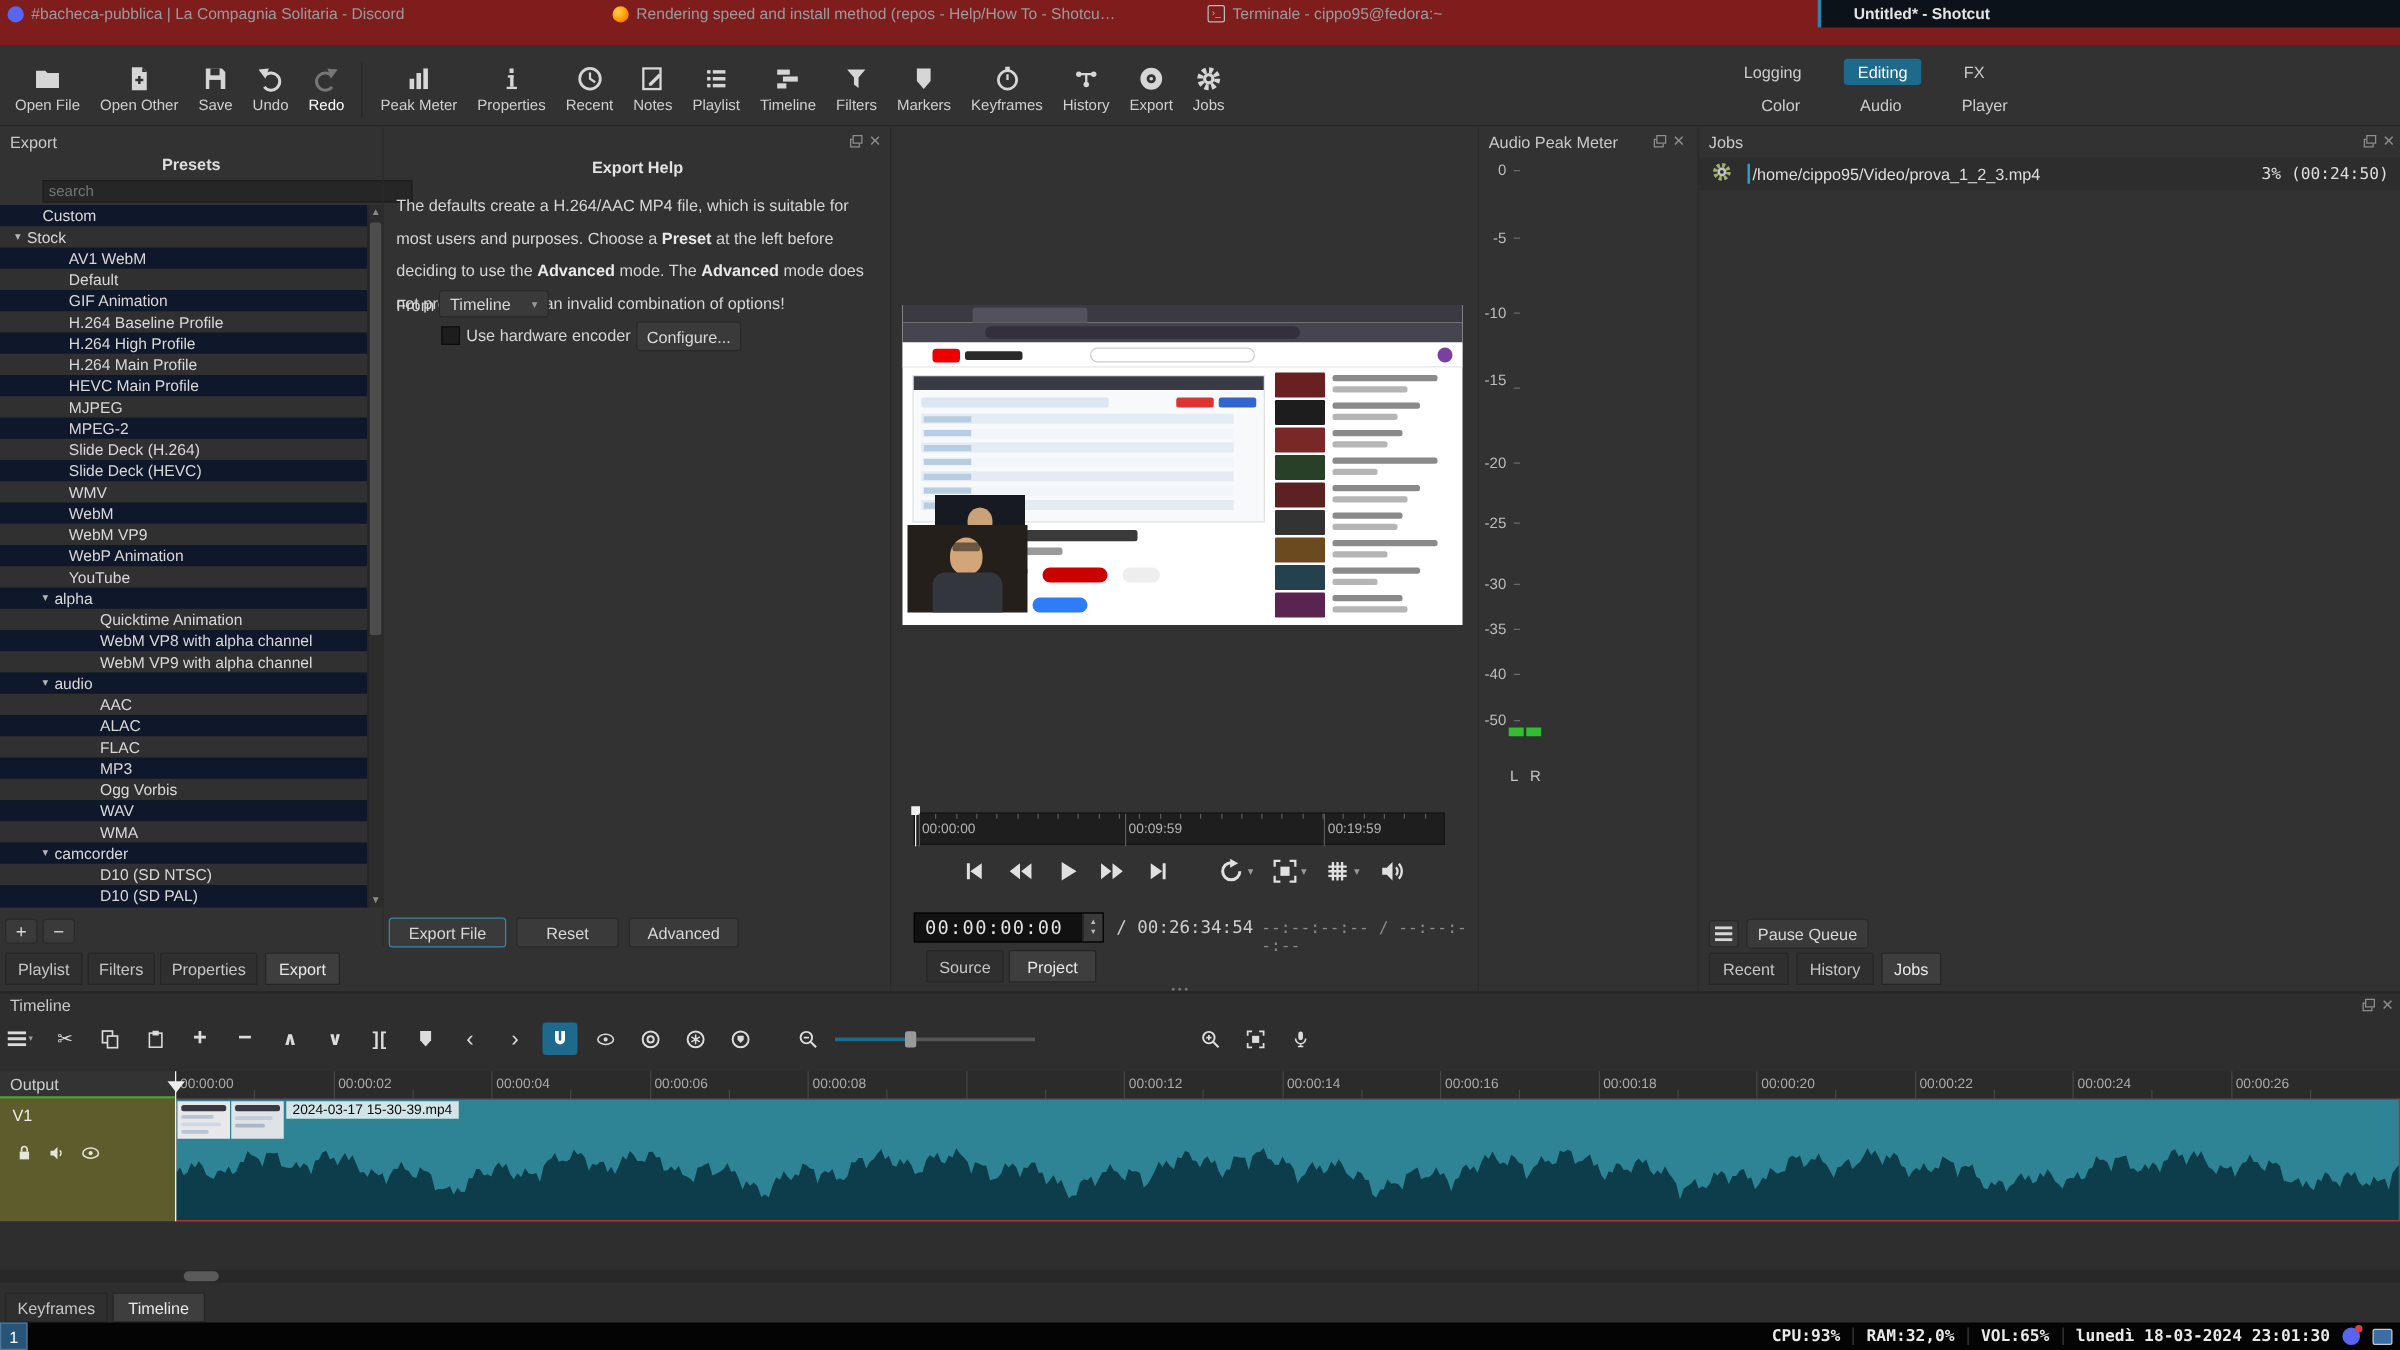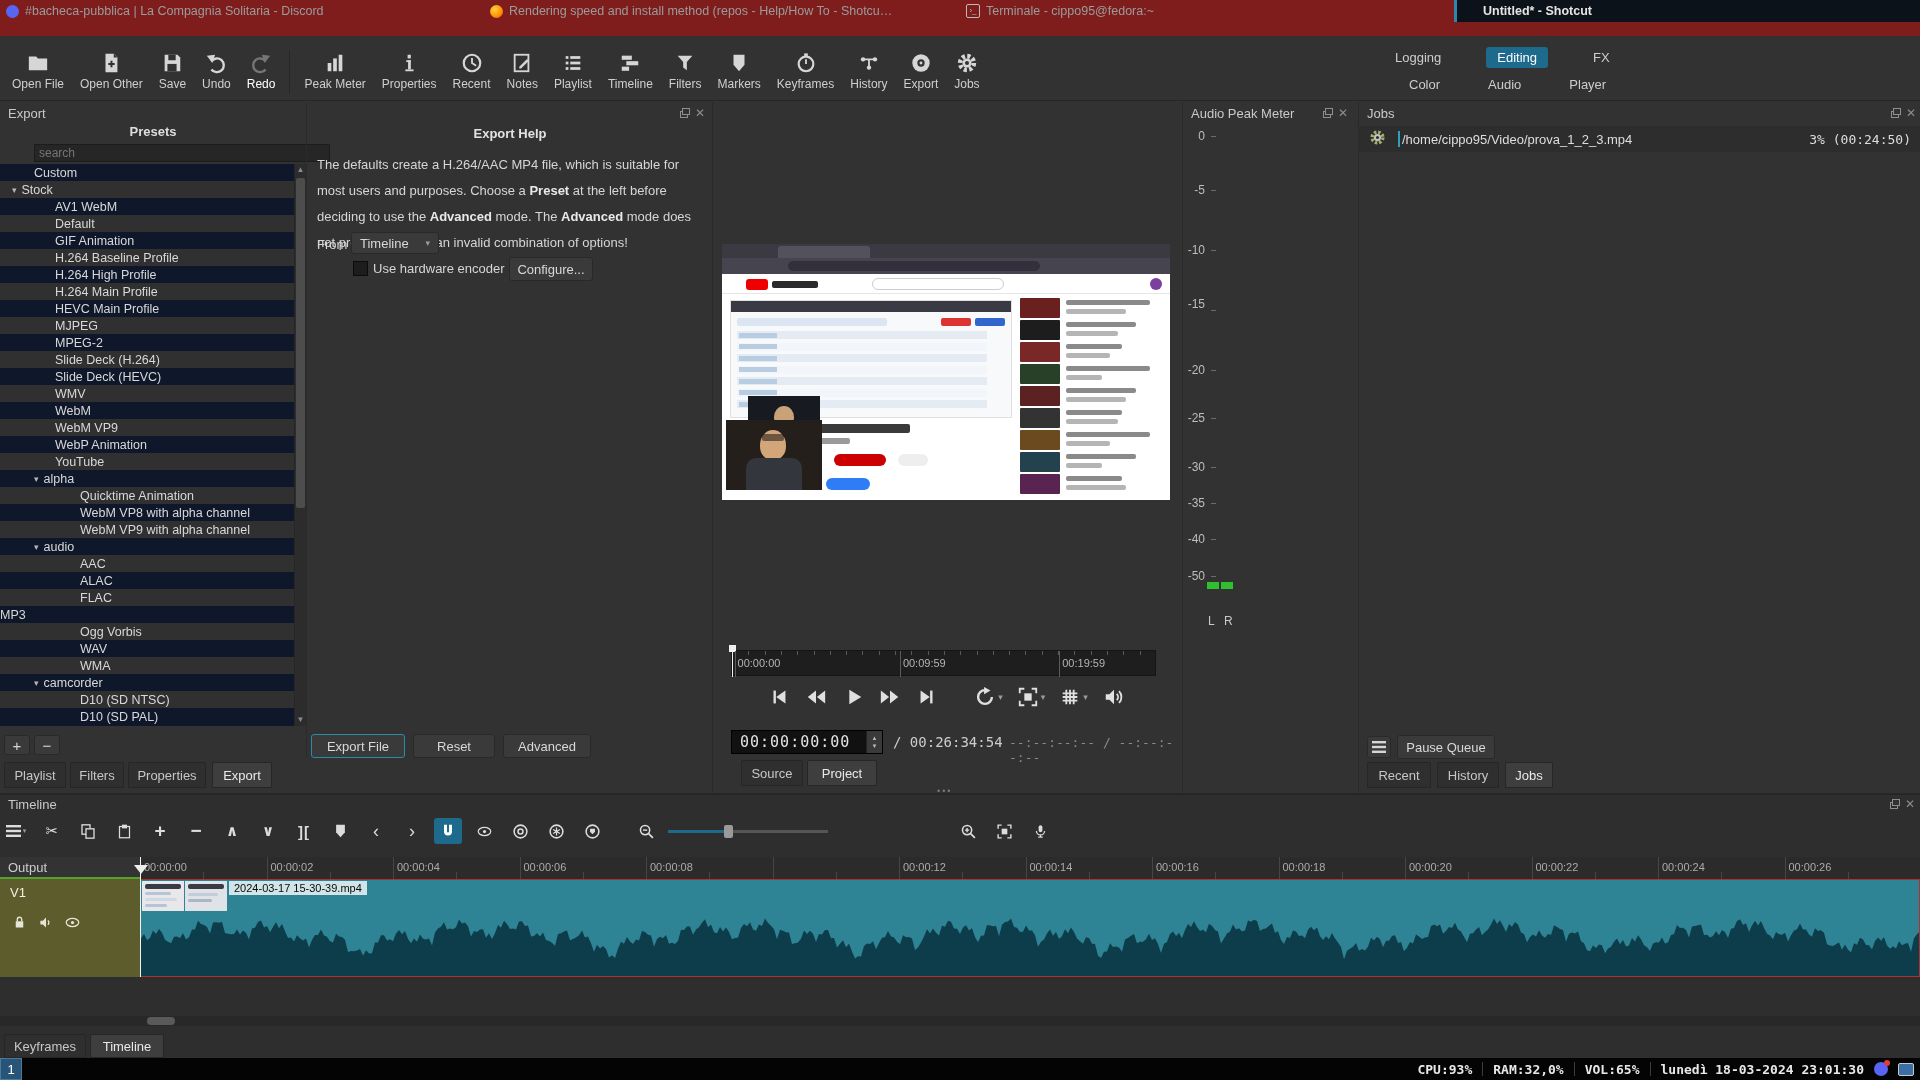--- a/index.html
+++ b/index.html
@@ -256,21 +256,21 @@
           <svg width="22" height="22" viewBox="0 0 24 24">
             <circle cx="12" cy="12" r="7.5" fill="none" stroke="#d6d6d6" stroke-width="5" stroke-dasharray="3.4 2.5"></circle>
             <circle cx="12" cy="12" r="5" fill="#d6d6d6"></circle>
             <circle cx="12" cy="12" r="2.2" fill="#323232"></circle>
           </svg>
         </span>
       <span>Jobs</span>
     </div>
   </div>
 
-  <div class="abs" style="left:1384px;top:3px;display:flex;gap:34px;align-items:center">
+  <div class="abs" style="left:1384px;top:3px;display:flex;gap:23px;align-items:center">
     <span class="mode-tab">Logging</span>
     <span class="mode-tab active">Editing</span>
     <span class="mode-tab">FX</span>
   </div>
   <div class="abs" style="left:1398px;top:30px;display:flex;gap:26px;align-items:center">
     <span class="mode-tab">Color</span>
     <span class="mode-tab">Audio</span>
     <span class="mode-tab">Player</span>
   </div>
 </div>
@@ -362,21 +362,21 @@
     </div>
     <div class="preset-row alt" style="padding-left: 80px;">
       <span>AAC</span>
     </div>
     <div class="preset-row" style="padding-left: 80px;">
       <span>ALAC</span>
     </div>
     <div class="preset-row alt" style="padding-left: 80px;">
       <span>FLAC</span>
     </div>
-    <div class="preset-row" style="">
+    <div class="preset-row" style="padding-left: 80px;">
       <span>MP3</span>
     </div>
     <div class="preset-row alt" style="padding-left: 80px;">
       <span>Ogg Vorbis</span>
     </div>
     <div class="preset-row" style="padding-left: 80px;">
       <span>WAV</span>
     </div>
     <div class="preset-row alt" style="padding-left: 80px;">
       <span>WMA</span>

